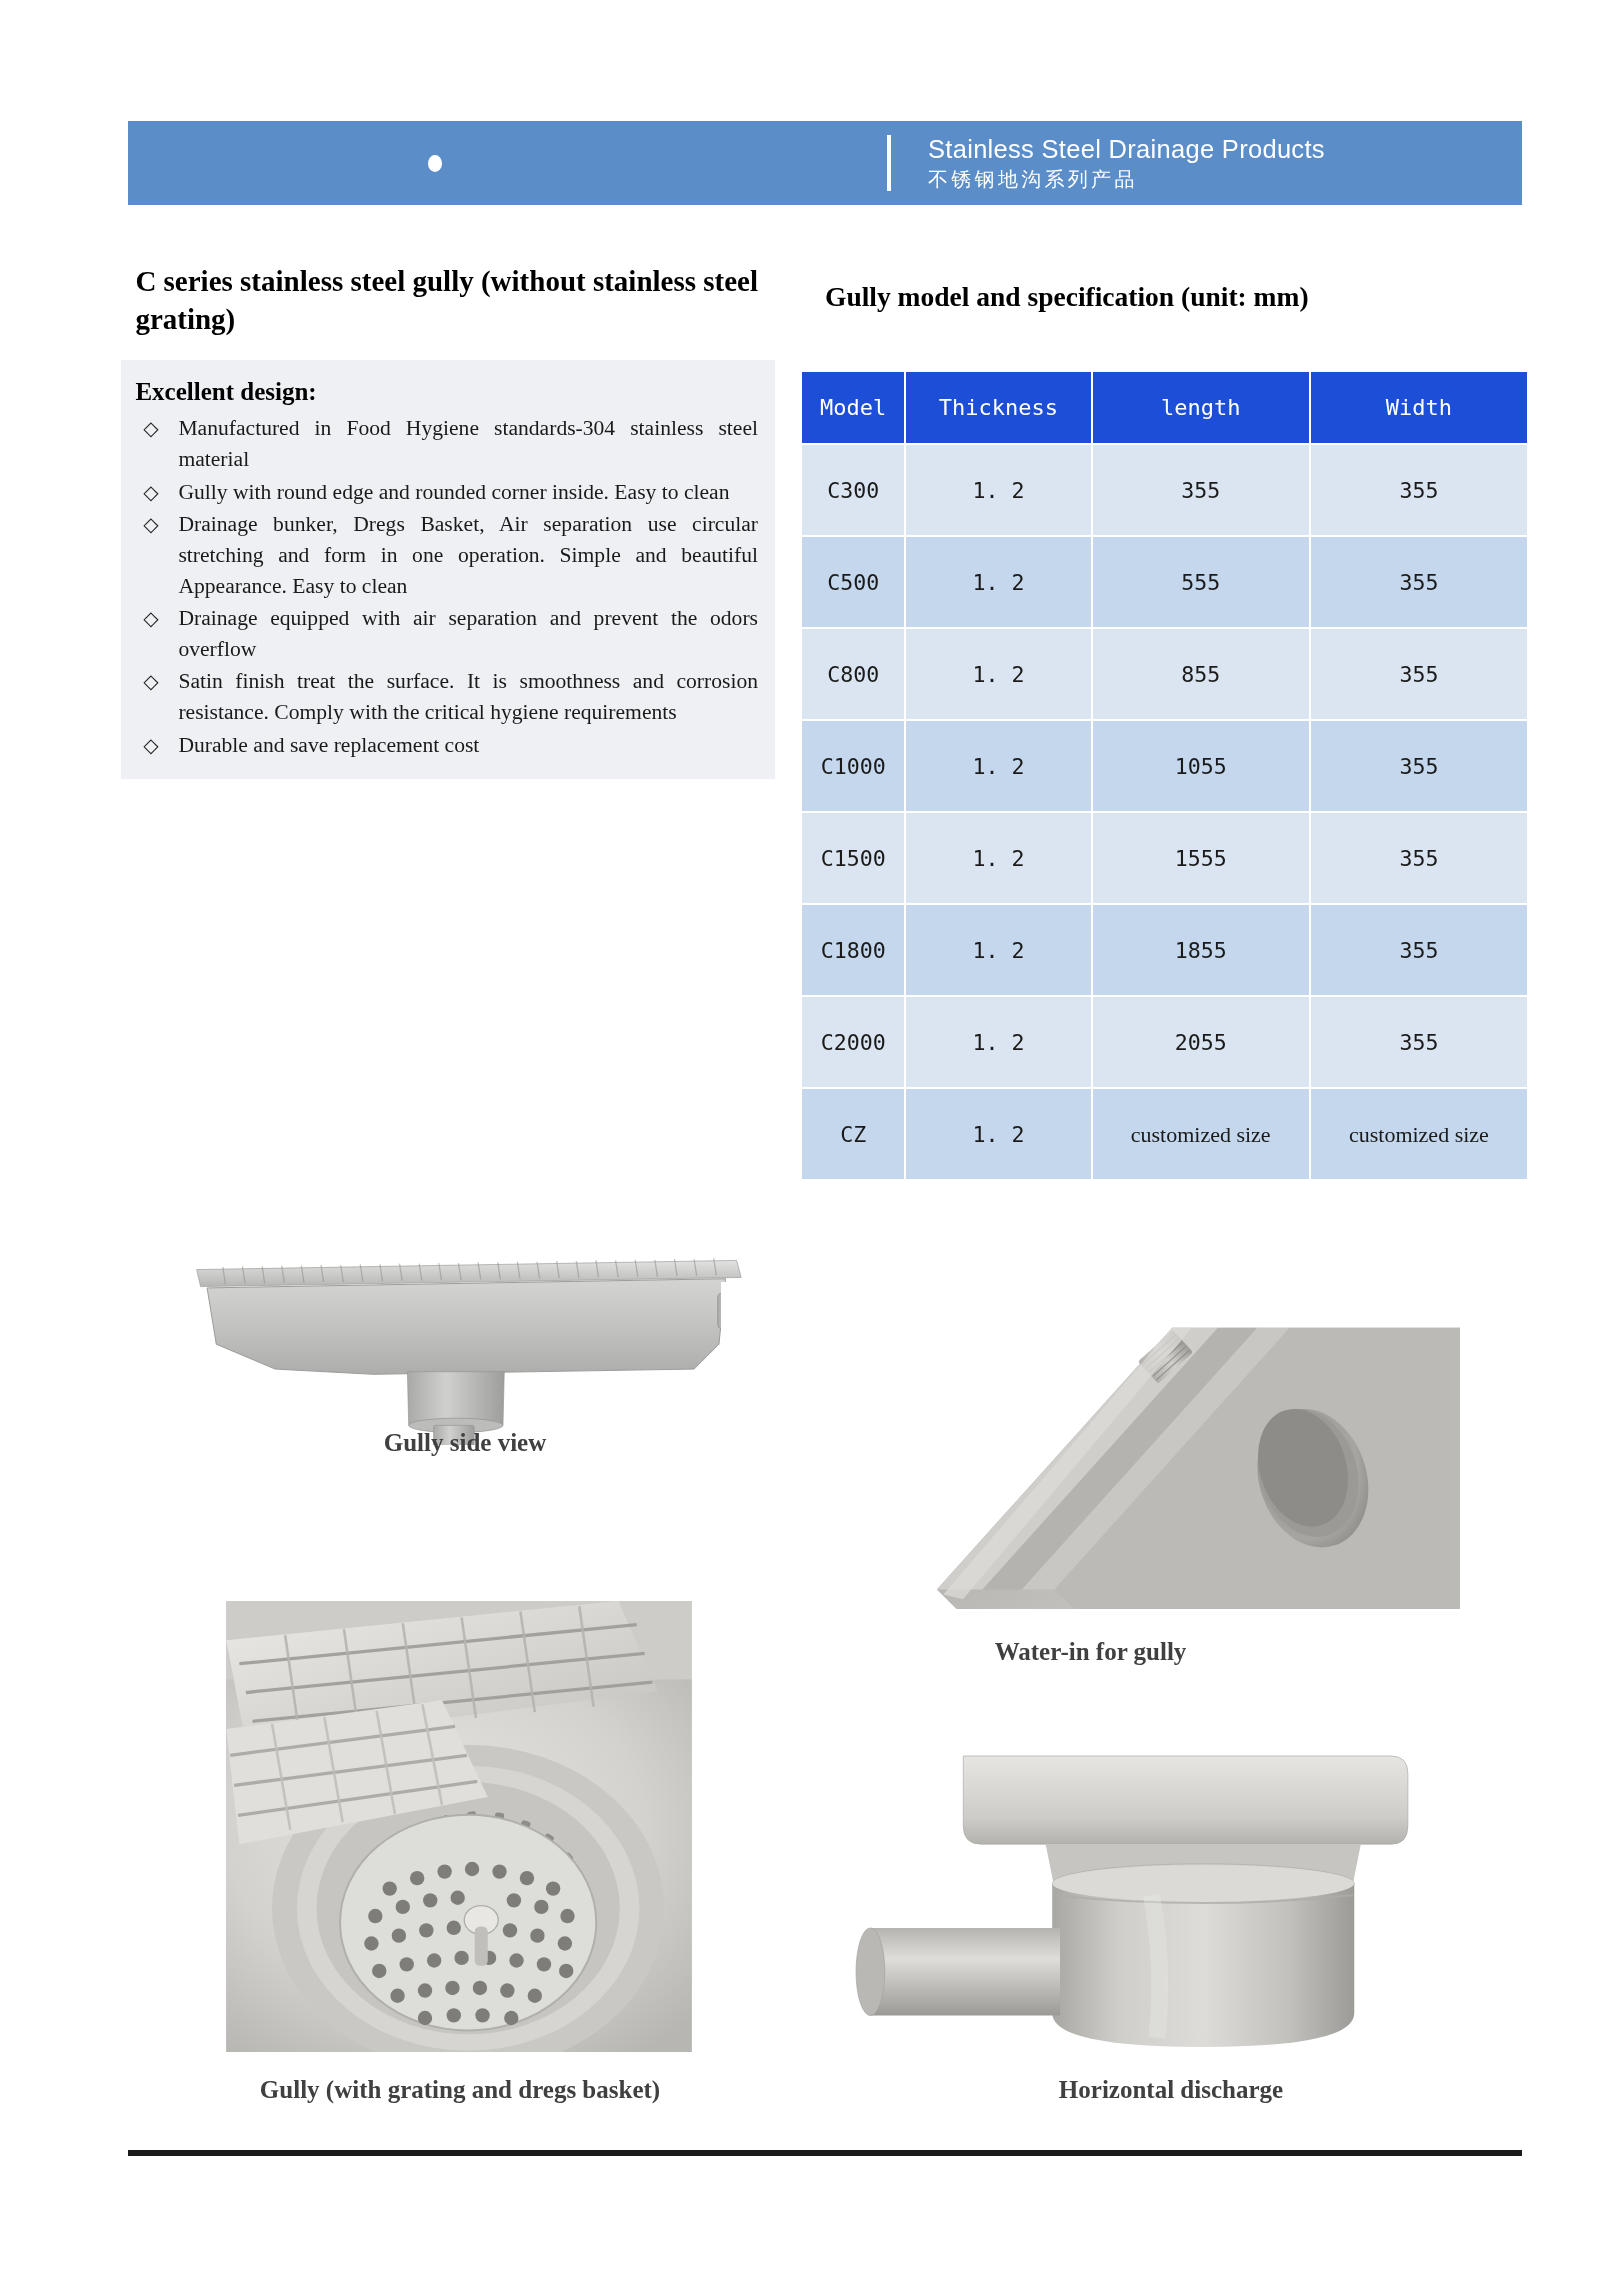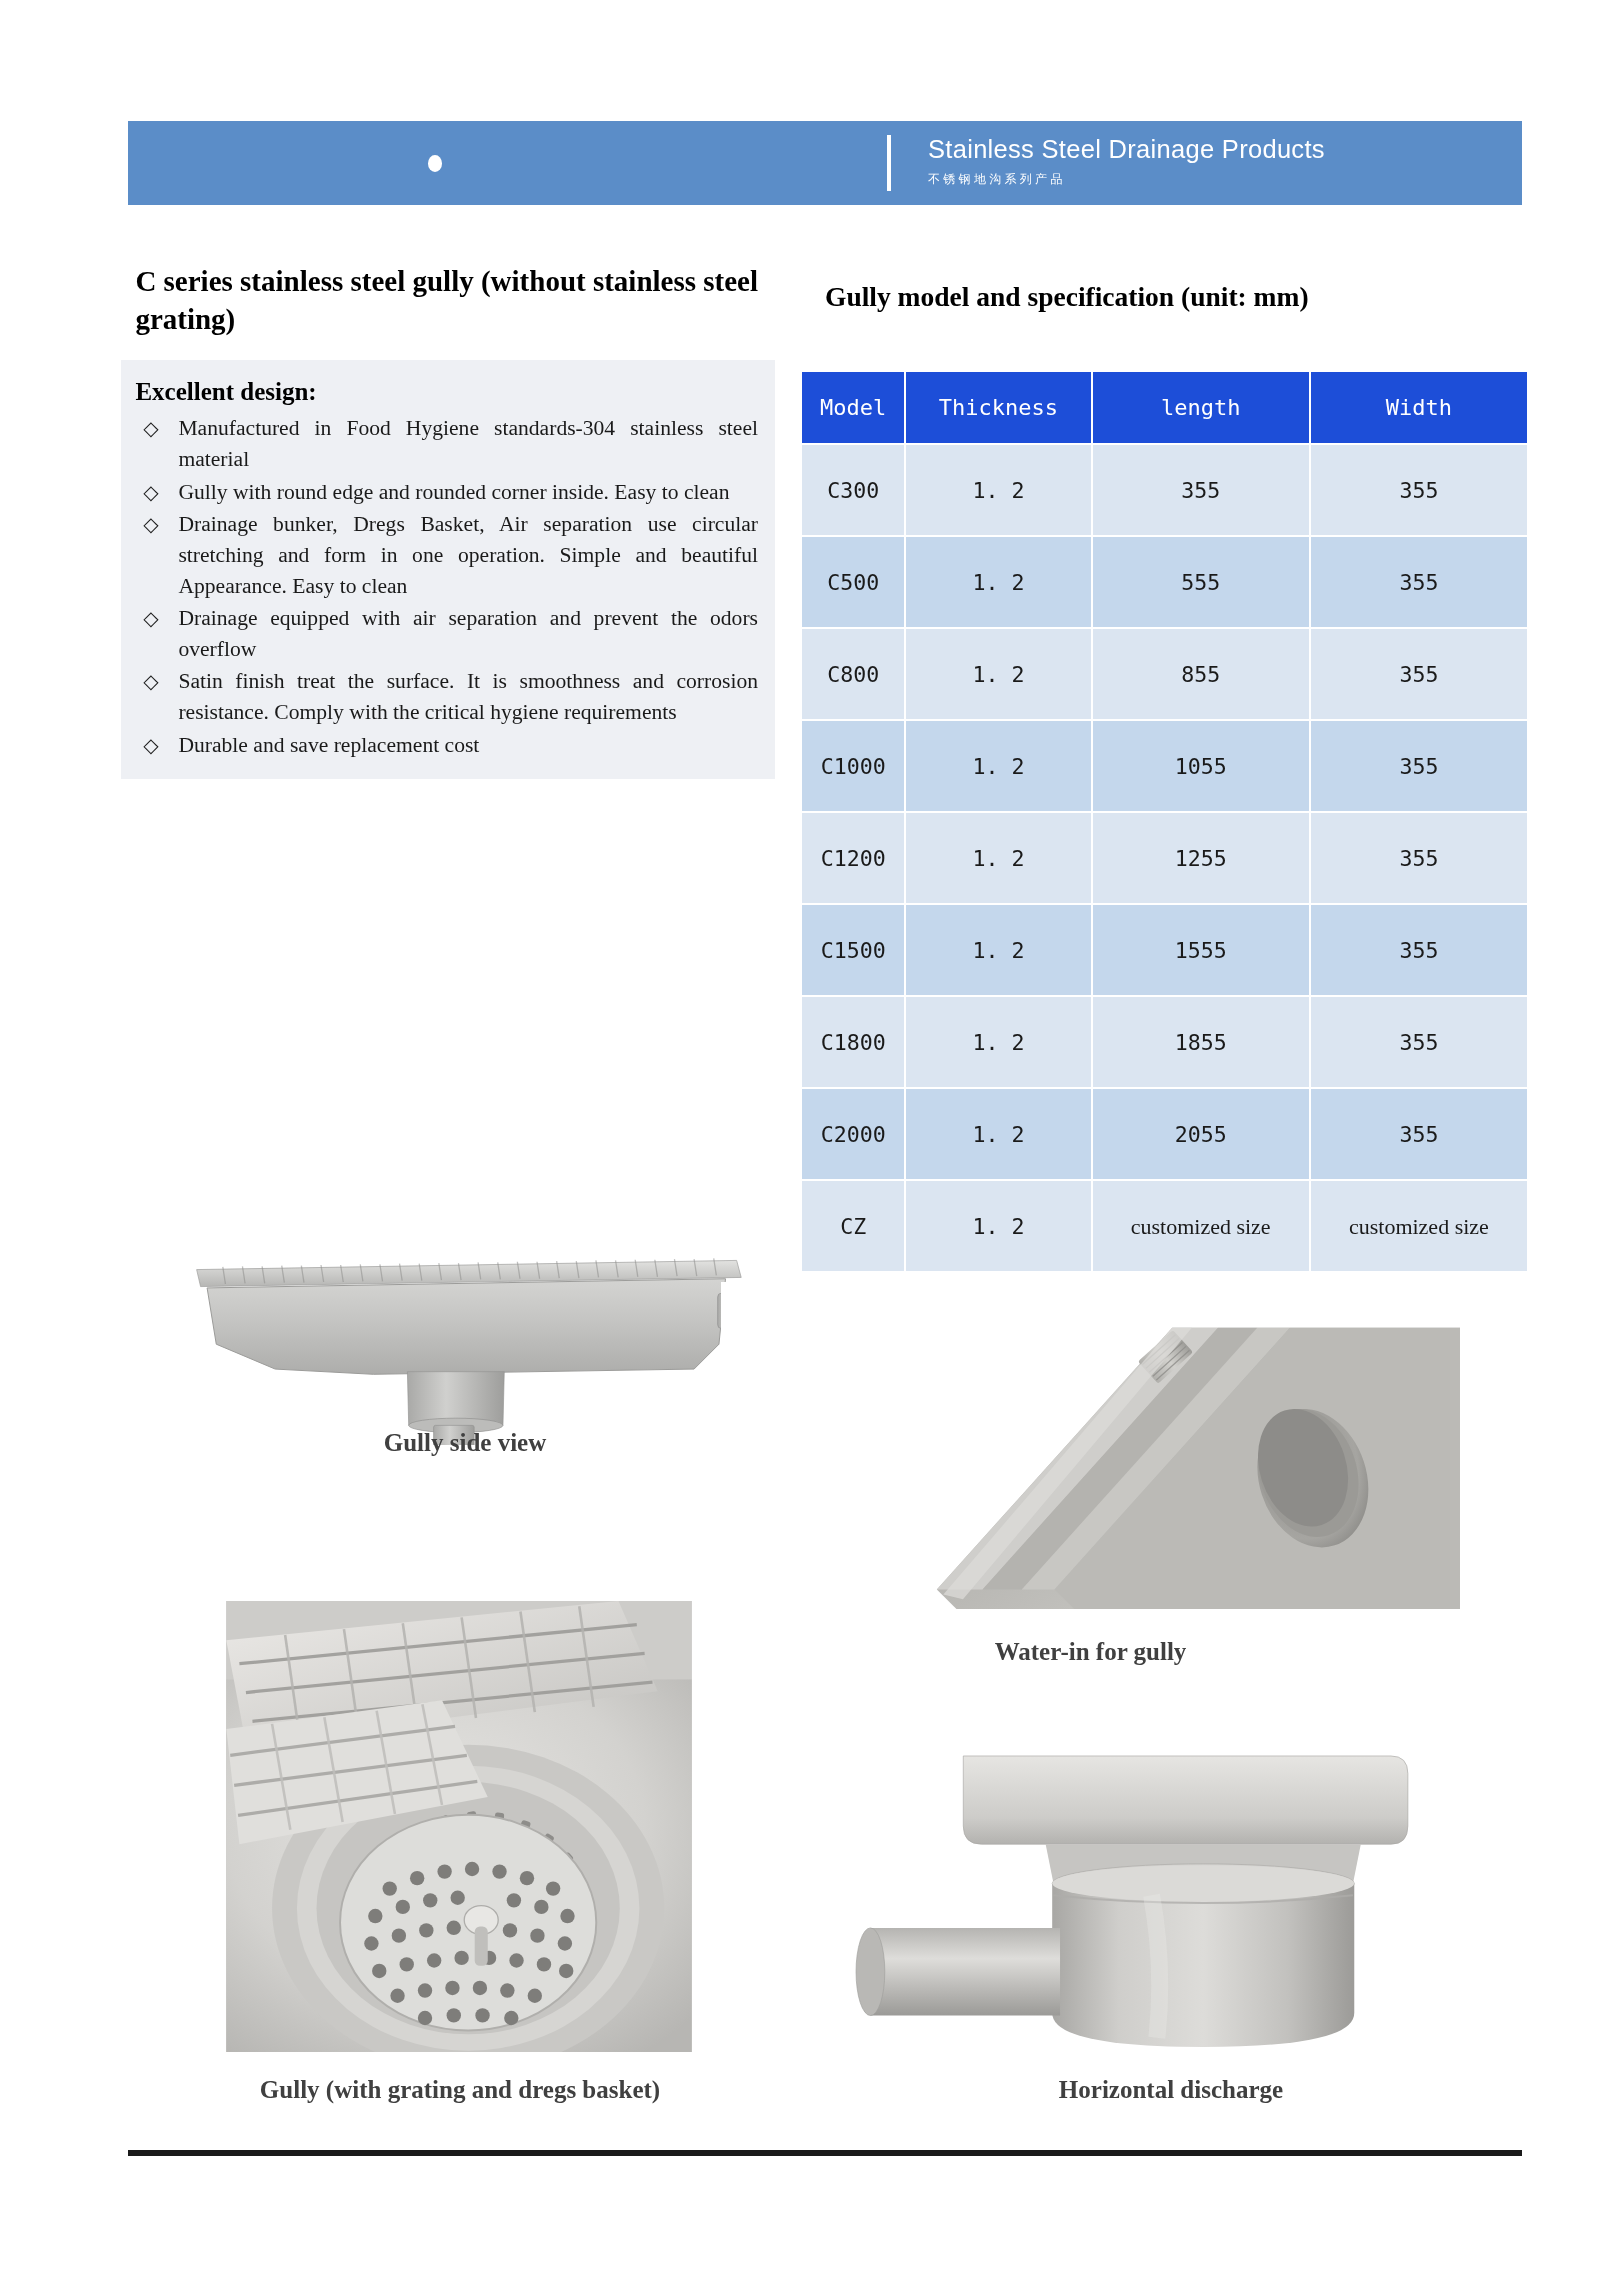--- a/index.html
+++ b/index.html
@@ -42,21 +42,21 @@
   }
   #header-title-en {
     font-family: "Liberation Sans", "DejaVu Sans", sans-serif;
     font-size: 25.5px;
     letter-spacing: 0.3px;
     line-height: 34px;
     white-space: nowrap;
   }
   #header-title-cn {
     font-family: "DejaVu Sans", "Liberation Sans", sans-serif;
-    font-size: 12px;
+    font-size: 20px;
     letter-spacing: 3.3px;
     line-height: 27.5px;
     white-space: nowrap;
   }
 
   
   #left-column {
     position: absolute;
     left: 121px; top: 262px;
     width: 654px;
@@ -282,26 +282,20 @@
     <tr>
       <td>C800</td>
       <td>1. 2</td>
       <td>855</td>
       <td>355</td>
     </tr>
     <tr>
       <td>C1000</td>
       <td>1. 2</td>
       <td>1055</td>
-      <td>355</td>
-    </tr>
-    <tr>
-      <td>C1200</td>
-      <td>1. 2</td>
-      <td>1255</td>
       <td>355</td>
     </tr>
     <tr>
       <td>C1500</td>
       <td>1. 2</td>
       <td>1555</td>
       <td>355</td>
     </tr>
     <tr>
       <td>C1800</td>

